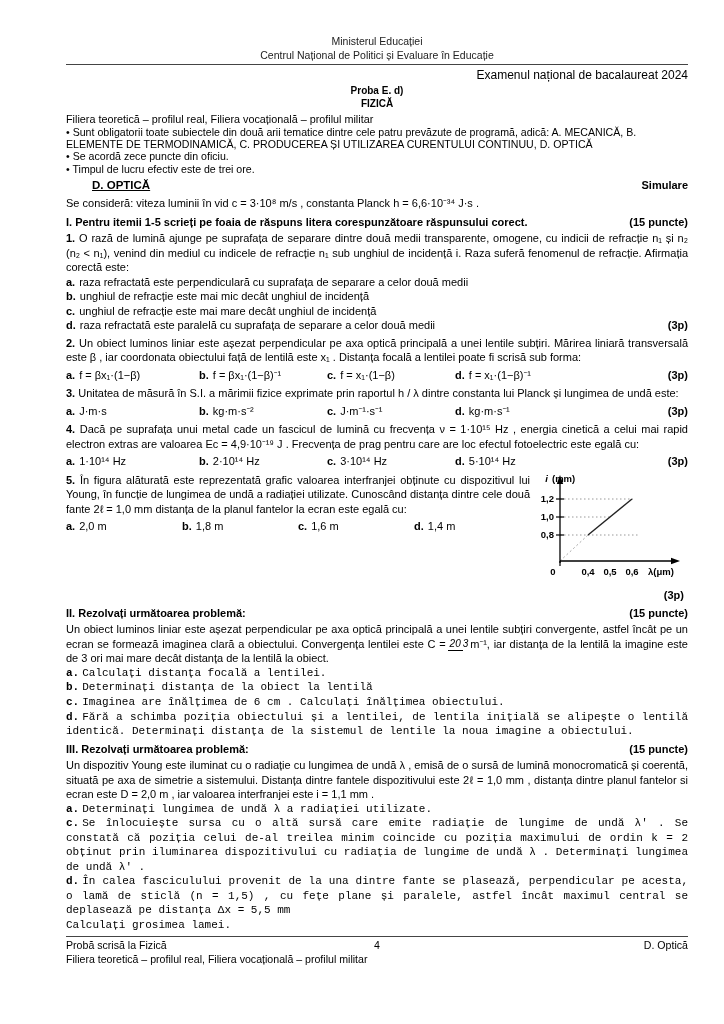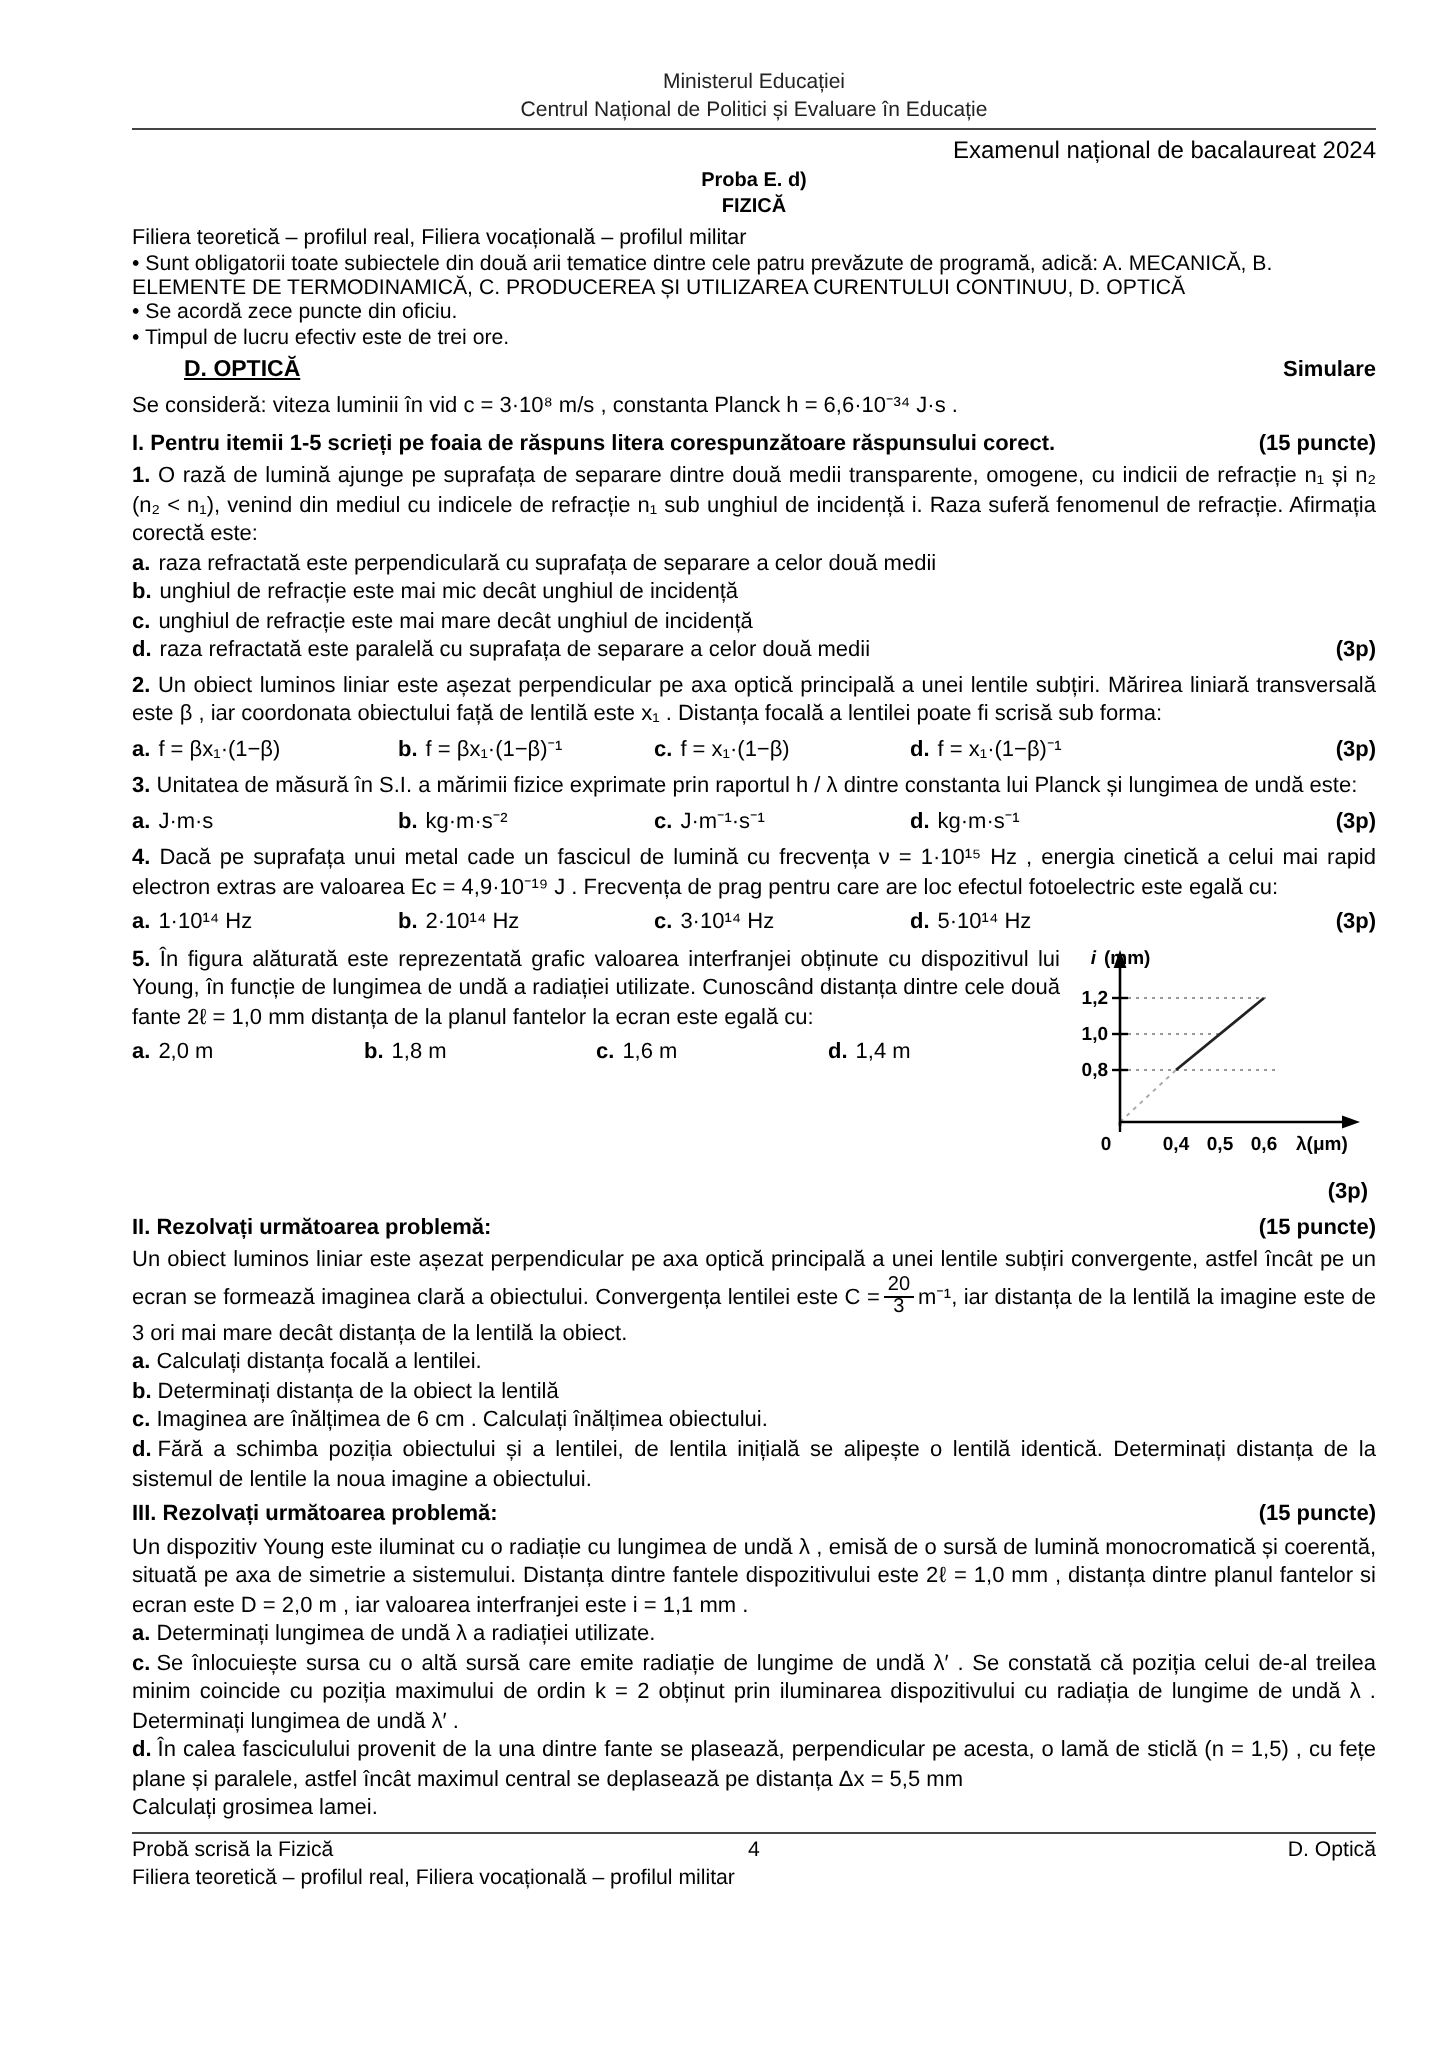--- a/index.html
+++ b/index.html
@@ -35,24 +35,24 @@
   .opt-row .c4 { flex:1; }
   .opt-row .pts { font-weight:bold; }
   .q { margin-bottom:3px; }
   .fig-wrap { float:right; width:152px; margin-left:6px; margin-top:-2px; }
   .fig-pts { text-align:right; font-weight:bold; padding-right:4px; margin-top:2px; }
   .q5-opts { display:flex; margin-top:3px; margin-right:158px; }
   .q5-opts .cell { display:flex; } 
   .q5-opts .lbl { font-weight:bold; margin-right:4px; }
   .q5-opts .cell { width:130px; }
   .clear { clear:both; }
-  .frac { display:inline-flex; flex-direction:column; text-align:center;
-          vertical-align:middle; line-height:1.05; font-size:10px; margin:0 2px; }
+  .frac { display:inline-flex; flex-direction:row; text-align:center;
+          vertical-align:middle; line-height:1.05; font-size:10px; margin:0 2px;font-style:italic; }
   .frac .num { border-bottom:1px solid #000; padding:0 2px; }
-  .item { text-align:justify; }
+  .item { text-align:justify;font-family:Liberation Mono, monospace; }
   .item .lbl { font-weight:bold; margin-right:3px; }
   .footer-rule { border:none; border-top:1.2px solid #444; margin:4px 0 2px 0; }
   .footer-row { display:flex; font-size:10.6px; }
   .footer-row .fl { width:40%; } .footer-row .fc { width:20%; text-align:center; }
   .footer-row .fr { width:40%; text-align:right; }
   .footer2 { font-size:10.6px; }
   svg text { font-family:"Liberation Sans", sans-serif; font-weight:bold; font-size:9.5px; }
   .sp { white-space:pre; }
 </style>
 </head>

